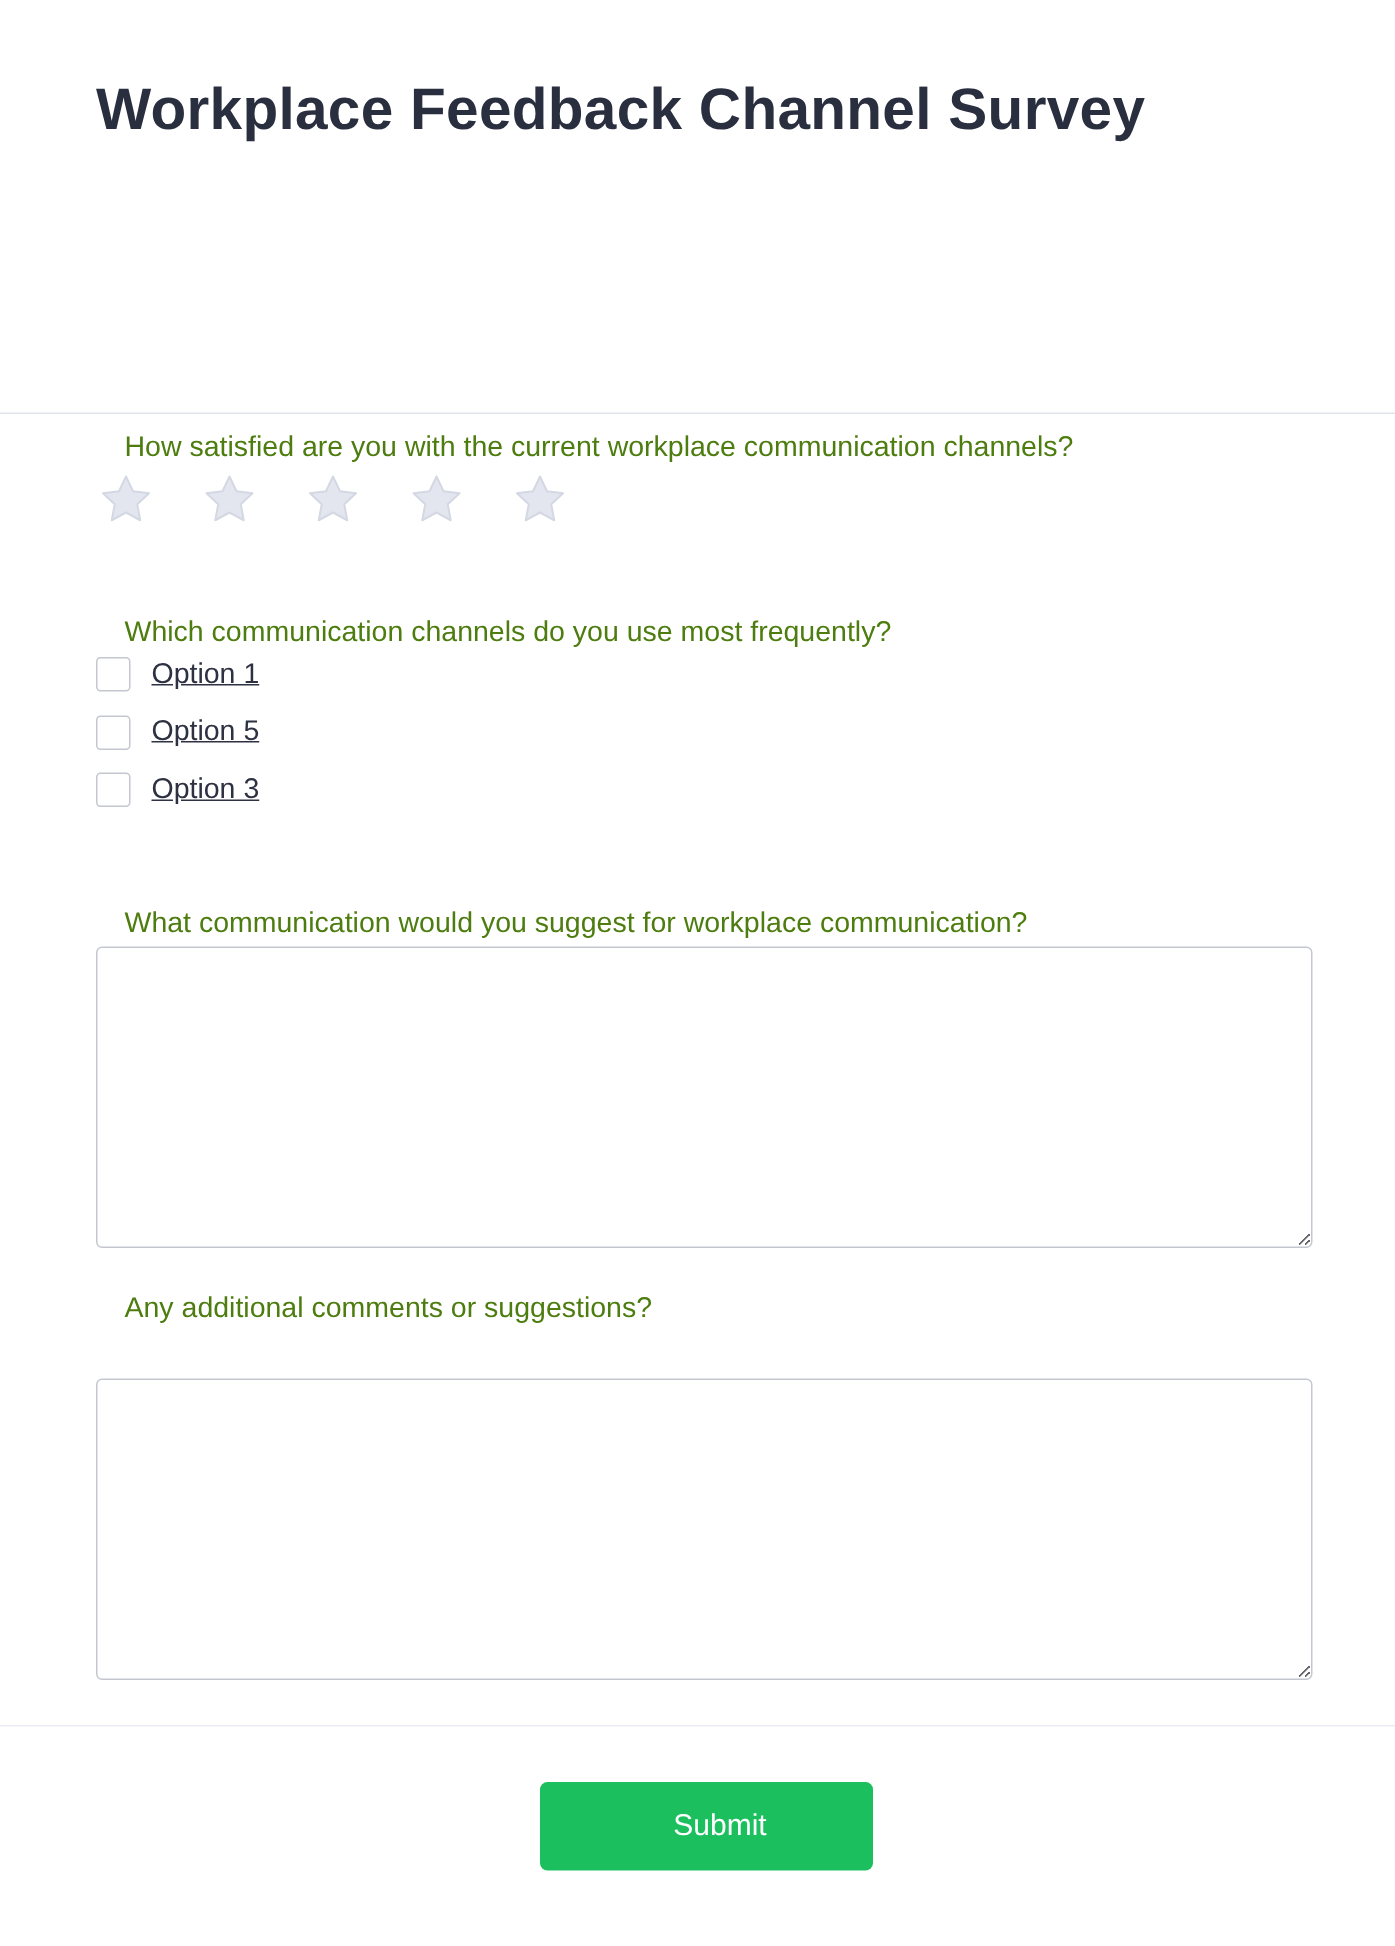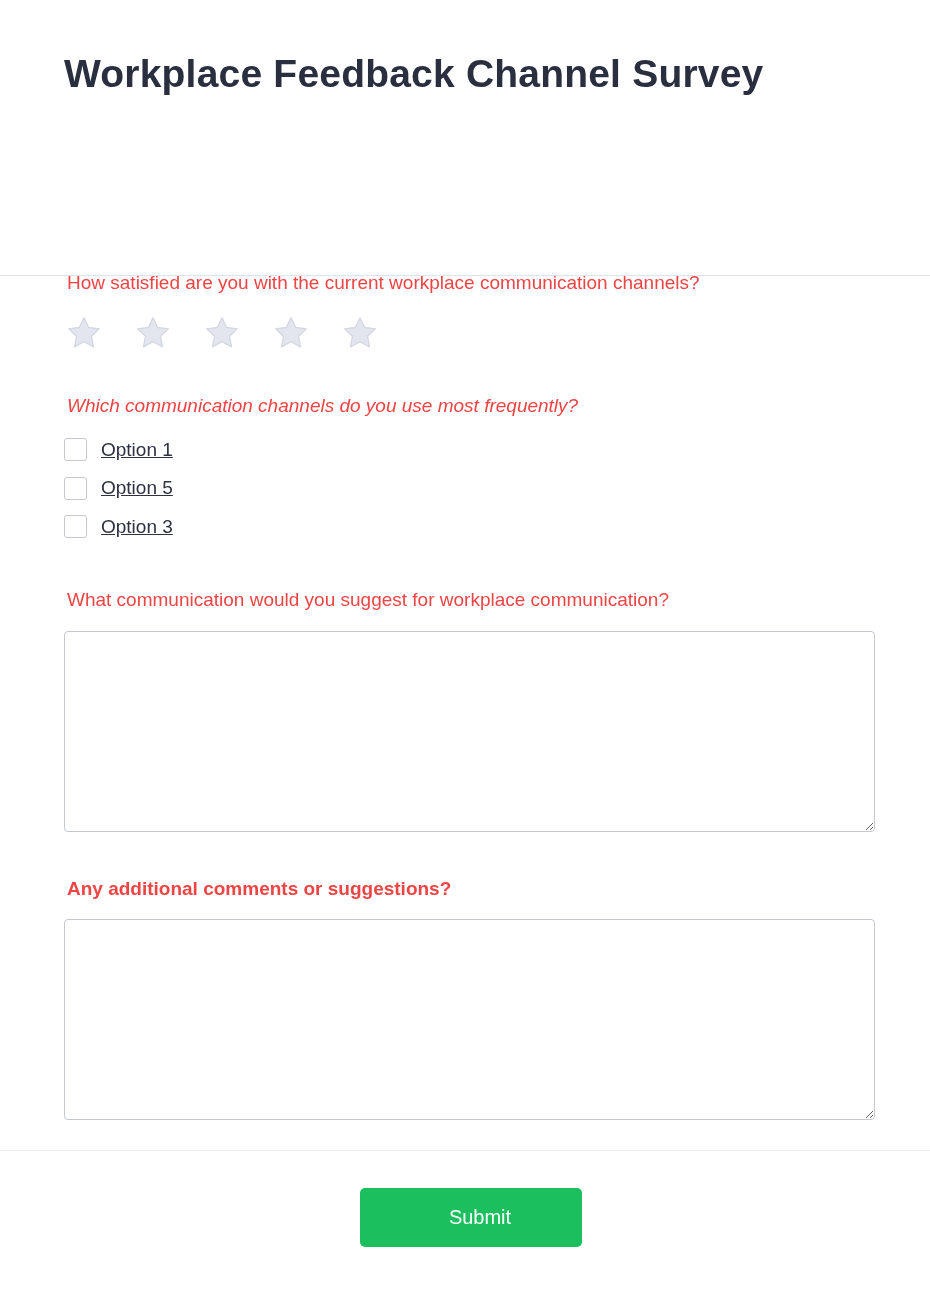--- a/index.html
+++ b/index.html
@@ -1,20 +1,20 @@
 <!DOCTYPE html>
 <html><head>
 <meta charset="utf-8">
 <style>
   html, body { margin: 0; padding: 0; background: #ffffff; }
   body { width: 930px; height: 1297px; font-family: "Liberation Sans", "DejaVu Sans", sans-serif; color: #2d3142; position: relative; overflow: hidden; }
   .header { position: absolute; left: 0; top: 0; width: 930px; height: 276px; border-bottom: 1px solid #e1e3ea; box-sizing: border-box; }
   .title { position: absolute; left: 64px; top: 52px; margin: 0; font-size: 39px; font-weight: 700; color: #2a2f40; letter-spacing: 0.2px; }
   .subtitle { position: absolute; left: 64px; top: 107px; width: 800px; margin: 0; font-size: 19px; line-height: 32px; color: #2d3142; }
-  .question { position: absolute; left: 67px; margin: 0; font-size: 19px; color: #ef4444; }
+  .question { position: absolute; left: 67px; margin: 16px; font-size: 19px; color: #4d7c0f; }
   .stars { position: absolute; left: 64px; top: 313px; display: flex; gap: 29px; }
   .star { width: 40px; height: 40px; cursor: pointer; }
   .star svg { width: 40px; height: 40px; display: block; }
   .options { position: absolute; left: 64px; top: 437px; }
   .option { display: flex; align-items: center; height: 25px; margin-bottom: 13.5px; cursor: pointer; }
   .checkbox { width: 23px; height: 23px; border: 1px solid #c4c7d0; border-radius: 3px; box-sizing: border-box; background: #fff; margin-right: 14px; }
   .option-label { font-size: 19px; color: #2d3142; text-decoration: underline; }
   textarea.ta { position: absolute; left: 64px; width: 811px; height: 201px; border: 1px solid #c4c7d0; border-radius: 4px; box-sizing: border-box; resize: vertical; background: #fff; font-family: "Liberation Sans", sans-serif; font-size: 16px; padding: 8px; }
   .footer-line { position: absolute; left: 0; top: 1150px; width: 930px; height: 1px; background: #ebebf5; }
   .submit { position: absolute; left: 360px; top: 1188px; width: 222px; height: 59px; background: #1bbf5e; border: none; border-radius: 5px; color: #ffffff; font-size: 20px; font-family: "Liberation Sans", sans-serif; cursor: pointer; padding-left: 24px; }
@@ -48,36 +48,36 @@
         <path d="M12 2.8l2.8 5.9 6.4.8-4.7 4.4 1.2 6.4L12 17.2l-5.7 3.1 1.2-6.4-4.7-4.4 6.4-.8z" fill="#e3e6ef" stroke="#d4d8e3" stroke-width="0.8" stroke-linejoin="round"></path>
       </svg>
     </div>
   <div class="star">
       <svg viewBox="0 0 24 24">
         <path d="M12 2.8l2.8 5.9 6.4.8-4.7 4.4 1.2 6.4L12 17.2l-5.7 3.1 1.2-6.4-4.7-4.4 6.4-.8z" fill="#e3e6ef" stroke="#d4d8e3" stroke-width="0.8" stroke-linejoin="round"></path>
       </svg>
     </div>
 </div>
 
-<p class="question" style="top:395px;font-style:italic;">Which communication channels do you use most frequently?</p>
+<p class="question" style="top:395px;">Which communication channels do you use most frequently?</p>
 <div class="options">
   <label class="option">
     <span class="checkbox"></span>
     <span class="option-label">Option 1</span>
   </label>
   <label class="option">
     <span class="checkbox"></span>
     <span class="option-label">Option 5</span>
   </label>
   <label class="option">
     <span class="checkbox"></span>
     <span class="option-label">Option 3</span>
   </label>
 </div>
 
 <p class="question" style="top:589px;">What communication would you suggest for workplace communication?</p>
 <textarea class="ta" style="top: 631px;"></textarea>
 
-<p class="question" style="top:878px;font-weight:bold;">Any additional comments or suggestions?</p>
+<p class="question" style="top:846px;">Any additional comments or suggestions?</p>
 <textarea class="ta" style="top: 919px;"></textarea>
 
 <div class="footer-line"></div>
 <button class="submit">Submit</button>
 
 </body></html>

